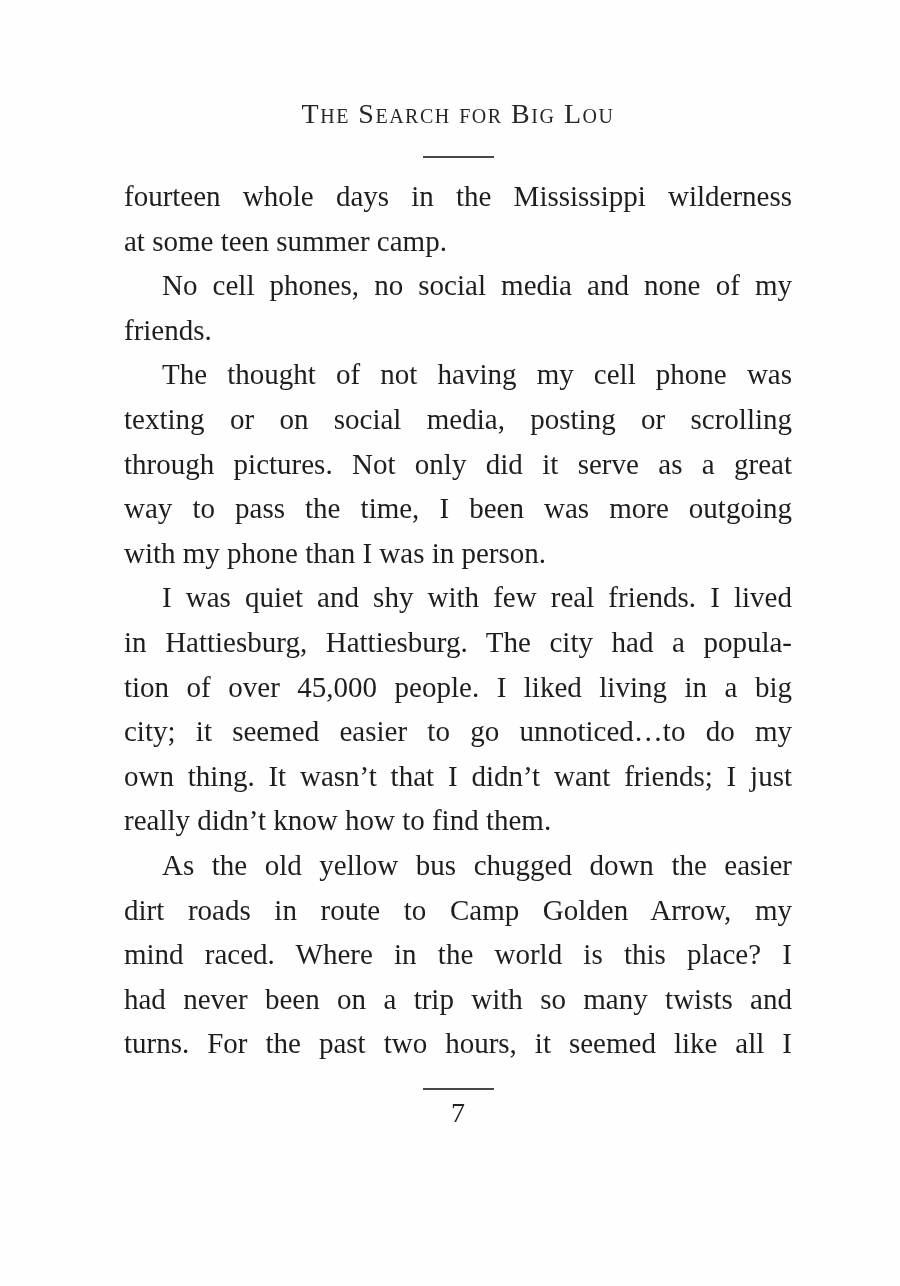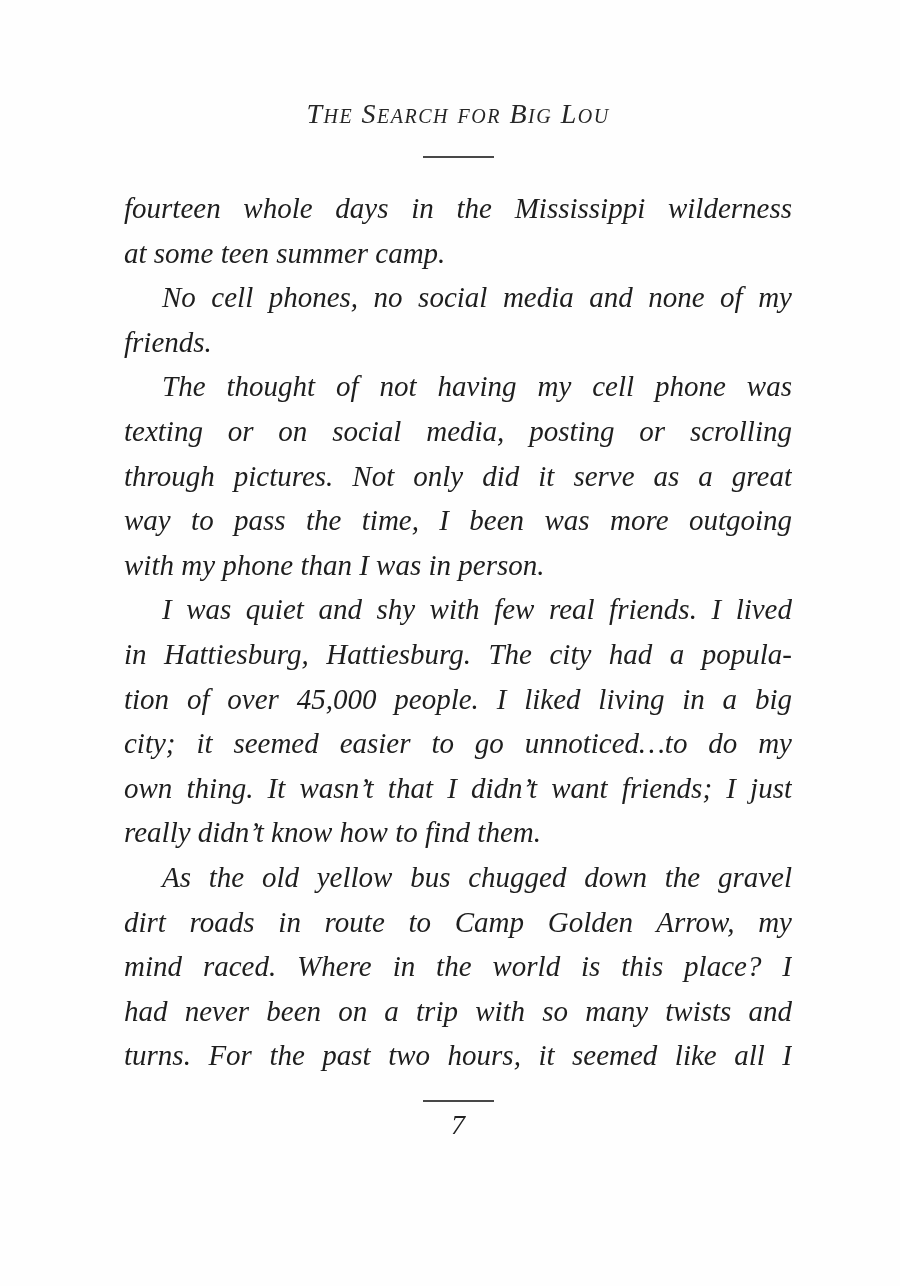--- a/index.html
+++ b/index.html
@@ -11,21 +11,20 @@
     font-family: "Liberation Serif", "DejaVu Serif", serif;
   }
   .page {
     position: relative;
     width: 900px;
     height: 1286px;
     margin: 0 auto;
     background: #fefefe;
     color: #1e1e1e;
     overflow: hidden;
-    font-style: italic;
   }
   .column {
     margin-left: 124px;
     width: 668px;
   }
   .running-header {
     padding-top: 98px;
     text-align: center;
     font-variant: small-caps;
     font-size: 28px;
@@ -33,21 +32,21 @@
     letter-spacing: 1.5px;
     color: #262626;
   }
   .rule {
     width: 71px;
     height: 2px;
     background: #484848;
     margin: 26px auto 0 auto;
   }
   .body-text {
-    margin-top: 28px;
+    margin-top: 16px;
     font-size: 29px;
     line-height: 44.6px;
   }
   .paragraph {
     margin: 0;
     padding: 0;
   }
   .line {
     text-align: justify;
     text-align-last: justify;
@@ -104,21 +103,21 @@
       <div class="paragraph">
         <div class="line indent">I was quiet and shy with few real friends. I lived</div>
         <div class="line">in Hattiesburg, Hattiesburg. The city had a popula-</div>
         <div class="line">tion of over 45,000 people. I liked living in a big</div>
         <div class="line">city; it seemed easier to go unnoticed…to do my</div>
         <div class="line">own thing. It wasn’t that I didn’t want friends; I just</div>
         <div class="line para-end">really didn’t know how to find them.</div>
       </div>
 
       <div class="paragraph">
-        <div class="line indent">As the old yellow bus chugged down the gravel</div>
+        <div class="line indent">As the old yellow bus chugged down the easier</div>
         <div class="line">dirt roads in route to Camp Golden Arrow, my</div>
         <div class="line">mind raced. Where in the world is this place? I</div>
         <div class="line">had never been on a trip with so many twists and</div>
         <div class="line">turns. For the past two hours, it seemed like all I</div>
       </div>
 
     </div>
 
     <div class="rule footer-rule"></div>
 

